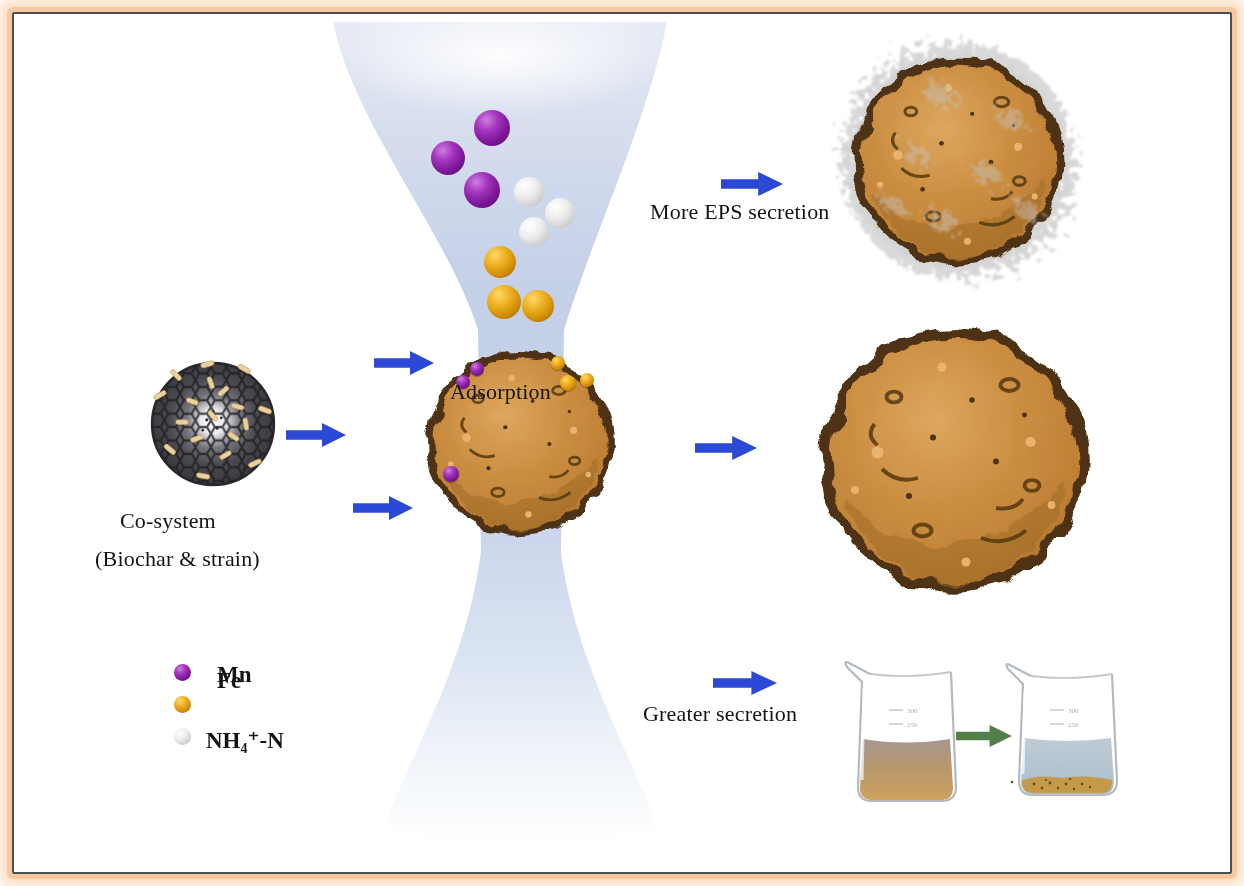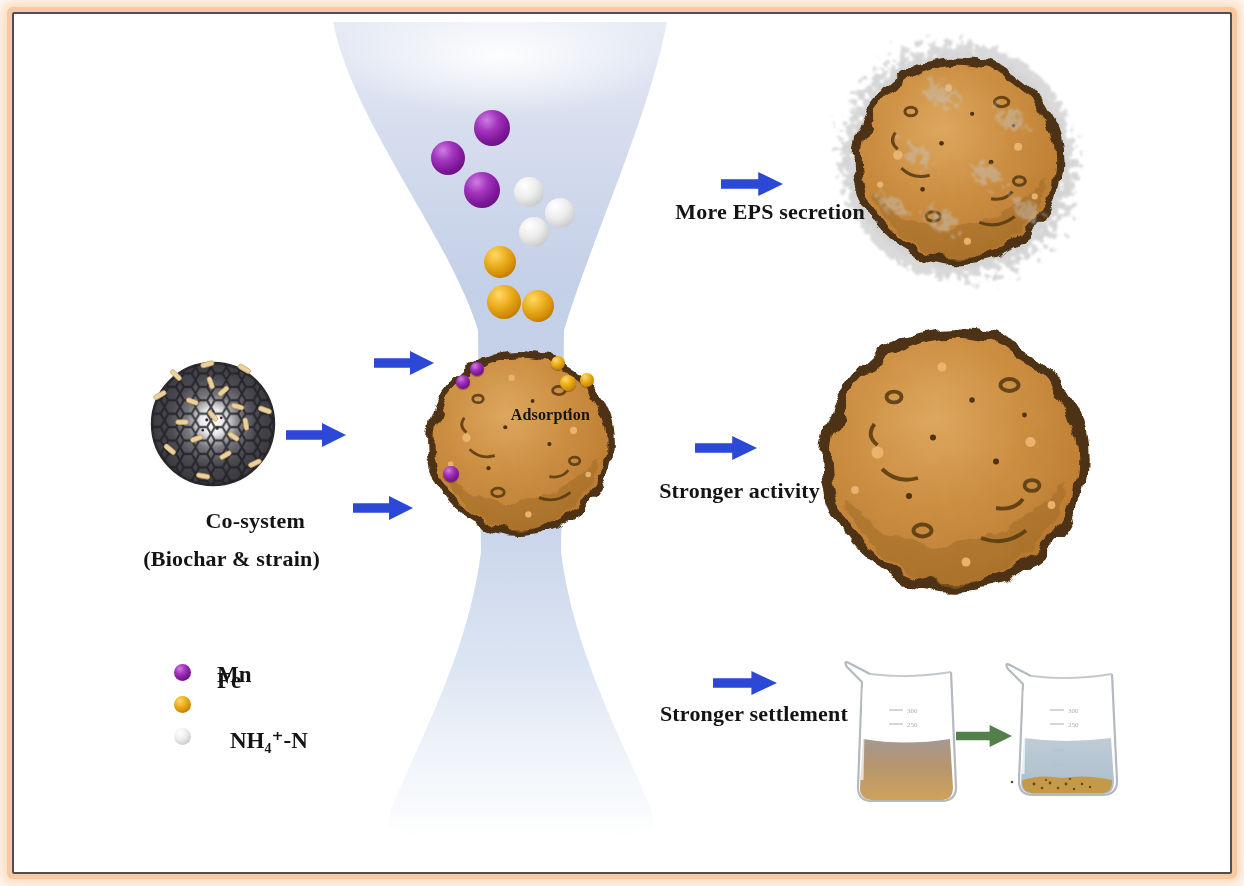--- a/index.html
+++ b/index.html
@@ -11,22 +11,22 @@
   #frame{
     position:absolute;left:12px;top:12px;right:12px;bottom:12px;
     border:2.5px solid #4f4f4f;border-radius:2px;
     box-shadow:0 0 0 5px #f8c9a0, 0 0 14px 12px #fbdcc0;
     pointer-events:none;z-index:9;
   }
   .abs{position:absolute;}
   svg{display:block;}
   
   .lbl{
-    position:absolute;font-weight:700;color:#141414;font-size:22px;
-    text-align:right;white-space:nowrap;z-index:6;letter-spacing:.2px;
+    position:absolute;font-weight:400;color:#141414;font-size:22px;
+    text-align:left;white-space:nowrap;z-index:6;letter-spacing:.2px;
   }
   
   .arrow{
     position:absolute;z-index:5;
     clip-path:polygon(0 32%,60% 32%,60% 4%,100% 50%,60% 96%,60% 68%,0 68%);
   }
   .arrow.blue{background:#2b48d6;width:60px;height:26px;}
   .arrow.green{background:#53804a;width:56px;height:24px;}
   
   .ball{position:absolute;border-radius:50%;z-index:3;}
@@ -186,21 +186,21 @@
       <rect x="88" y="60" width="12" height="4.4" rx="2.2" transform="rotate(80 94 62)"></rect>
     </g>
   </svg>
 
   <div class="lbl" style="left:95px;top:546px;width:225px">(Biochar &amp; strain)</div>
   <div class="lbl" style="left:120px;top:508px;width:185px">Co-system</div>
 
   <svg class="abs" width="214" height="210" style="left:413px;top:338px;z-index:3">
     <use href="#granule" x="0" y="0" width="214" height="210"></use>
   </svg>
-  <div class="lbl" style="left:450px;top:406px;width:140px;font-size:16px;z-index:6">Adsorption</div>
+  <div class="lbl" style="left:450px;top:379px;width:140px;font-size:22px;z-index:6">Adsorption</div>
 
   <div class="ball purple onsphere abs" style="left:456px;top:375px;width:14px;height:14px"></div>
   <div class="ball purple onsphere abs" style="left:470px;top:362px;width:14px;height:14px"></div>
   <div class="ball purple onsphere abs" style="left:443px;top:466px;width:16px;height:16px"></div>
   <div class="ball gold onsphere abs" style="left:551px;top:356px;width:14px;height:14px"></div>
   <div class="ball gold onsphere abs" style="left:560px;top:375px;width:16px;height:16px"></div>
   <div class="ball gold onsphere abs" style="left:580px;top:373px;width:14px;height:14px"></div>
 
   <svg class="abs" width="272" height="272" style="left:822px;top:25px;z-index:2">
     <circle cx="136" cy="136" r="118" fill="#bcbcbc" opacity="0.55" filter="url(#fuzz)"></circle>
@@ -267,26 +267,25 @@
 
   <div class="arrow blue" style="left:374px;top:350px"></div>
   <div class="arrow blue" style="left:286px;top:422px"></div>
   <div class="arrow blue" style="left:353px;top:495px"></div>
   <div class="arrow blue" style="left:721px;top:171px;width:62px"></div>
   <div class="arrow blue" style="left:695px;top:435px;width:62px"></div>
   <div class="arrow blue" style="left:713px;top:670px;width:64px"></div>
   <div class="arrow green" style="left:956px;top:724px"></div>
 
   <div class="lbl" style="left:650px;top:199px;width:215px">More EPS secretion</div>
-  <div class="lbl" style="left:630px;top:478px;width:190px">Stronger activity</div>
-  <div class="lbl" style="left:643px;top:701px;width:205px">Stronger settlement</div>
+  <div class="lbl" style="left:643px;top:701px;width:205px">Greater secretion</div>
 
   <div>
     <div class="legend-ball ball purple" style="left:174px;top:664px"></div>
     <div class="legend-label" style="left:201px;top:662px">Mn</div>
     <div class="legend-ball ball gold" style="left:174px;top:696px"></div>
     <div class="legend-label" style="left:201px;top:668px">Fe</div>
     <div class="legend-ball ball silver" style="left:174px;top:728px"></div>
-    <div class="legend-label" style="left:214px;top:726px">NH₄⁺-N</div>
+    <div class="legend-label" style="left:190px;top:726px">NH₄⁺-N</div>
   </div>
 
   <div id="frame"></div>
 </div>
 
 </body></html>

